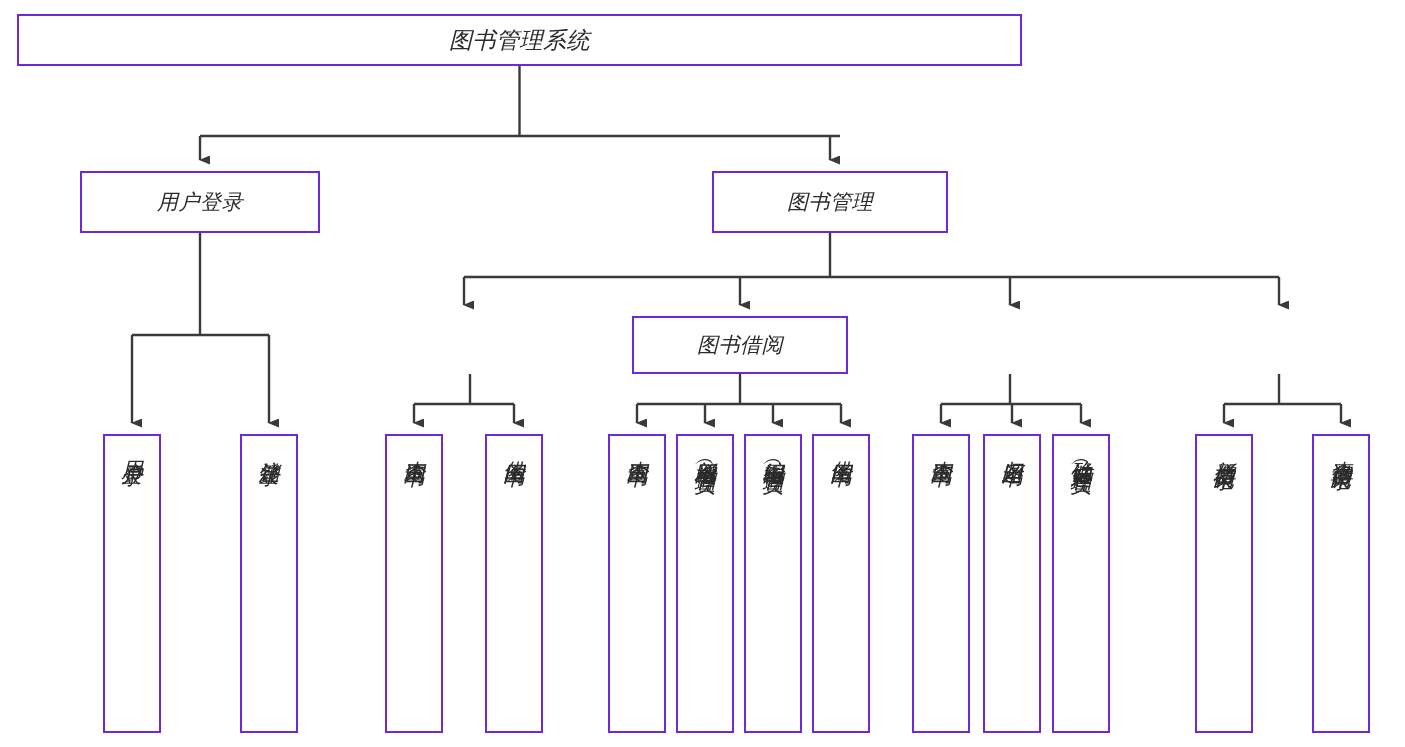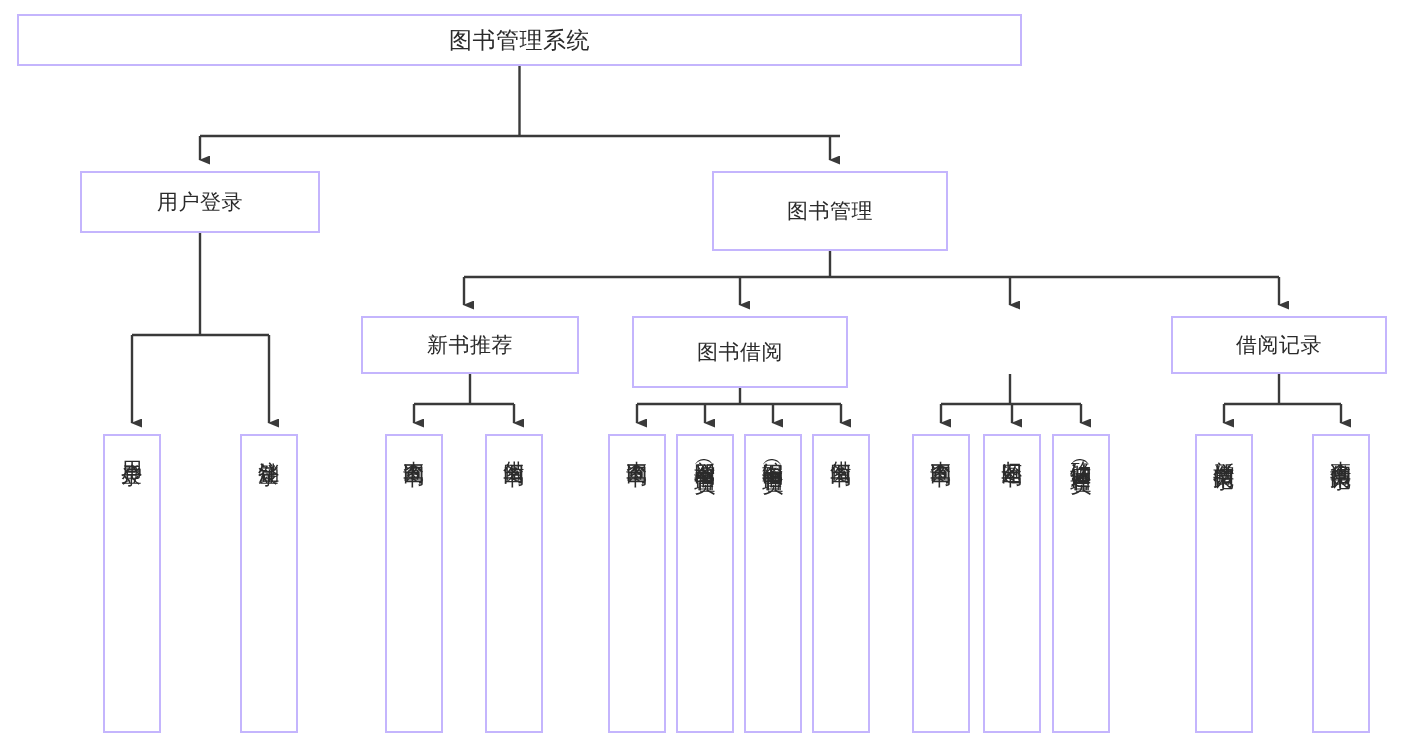--- a/index.html
+++ b/index.html
@@ -22,25 +22,26 @@
     left: 0;
     top: 0;
     width: 1405px;
     height: 747px;
     pointer-events: none;
   }
   .node {
     position: absolute;
     box-sizing: border-box;
     background: #ffffff;
-    border: 2px solid #c4b5fd;
+    border: 2px solid #6d28d9;
     display: flex;
     align-items: center;
     justify-content: center;
     color: #2b2b2b;
+    font-style: italic;
   }
   .node.horizontal {
     font-size: 21px;
     letter-spacing: 0.5px;
   }
   .node.vertical {
     align-items: flex-start;
     justify-content: center;
     padding-top: 8px;
   }
@@ -127,25 +128,23 @@
       <path d="M 1279 374 L 1279 404"></path>
       <path d="M 1224 404 L 1341 404"></path>
       <path d="M 1224 404 L 1224 423" marker-end="url(#arrowhead)"></path>
       <path d="M 1341 404 L 1341 423" marker-end="url(#arrowhead)"></path>
     </g>
   </svg>
 
   <div class="node horizontal root" style="left: 17px; top: 14px; width: 1005px; height: 52px;">图书管理系统</div>
 
   <div class="node horizontal" style="left: 80px; top: 171px; width: 240px; height: 62px;">用户登录</div>
-  <div class="node horizontal" style="left: 712px; top: 171px; width: 236px; height: 80px;">图书管理</div>
+  <div class="node horizontal" style="left: 712px; top: 171px; width: 236px; height: 62px;">图书管理</div>
 
-  <div class="node horizontal" style="left: 361px; top: 316px; width: 218px; height: 58px;">新书推荐</div>
-  <div class="node horizontal" style="left: 632px; top: 316px; width: 216px; height: 72px;">图书借阅</div>
-  <div class="node horizontal" style="left: 1171px; top: 316px; width: 216px; height: 58px;">借阅记录</div>
+  <div class="node horizontal" style="left: 632px; top: 316px; width: 216px; height: 58px;">图书借阅</div>
 
   <div class="node vertical" style="left: 103px; top: 434px; width: 58px; height: 299px;">
     <span class="vlabel">用户登录</span>
   </div>
   <div class="node vertical" style="left: 240px; top: 434px; width: 58px; height: 299px;">
     <span class="vlabel">注销登录</span>
   </div>
   <div class="node vertical" style="left: 385px; top: 434px; width: 58px; height: 299px;">
     <span class="vlabel">查询图书</span>
   </div>

